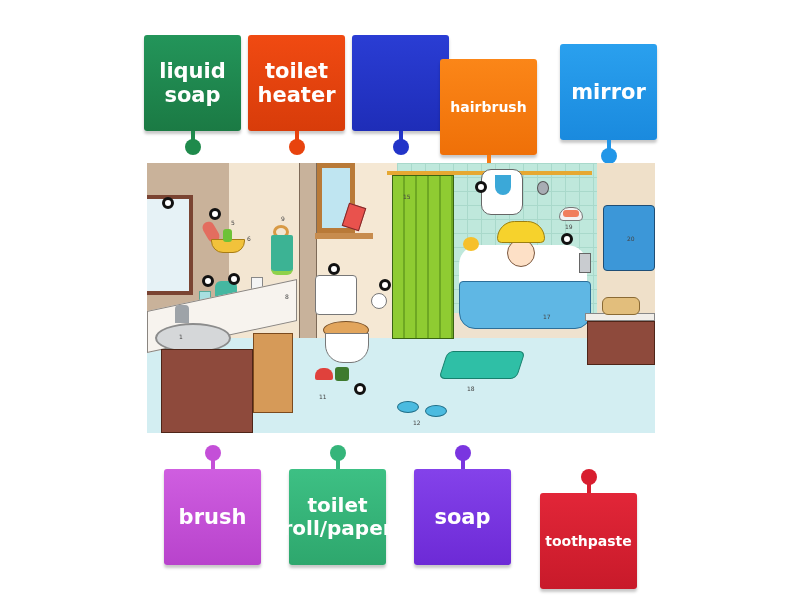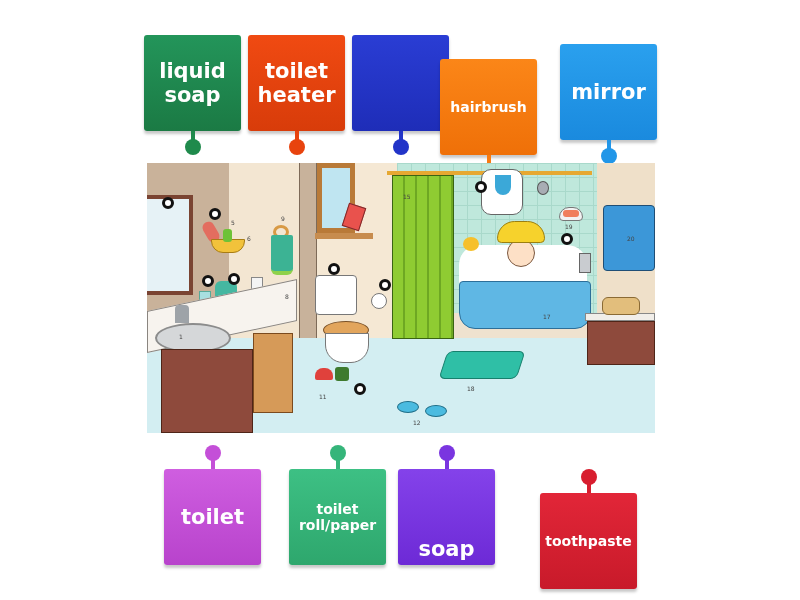--- a/index.html
+++ b/index.html
@@ -21,21 +21,21 @@
     }
     .tile .lbl { display: block; }
     .tile .stem { position: absolute; left: 50%; width: 4px; margin-left: -2px; height: 12px; }
     .tile .dot { position: absolute; left: 50%; width: 16px; height: 16px; margin-left: -8px; border-radius: 50%; }
     .tile.top .stem { top: 96px; }
     .tile.top .dot { top: 104px; }
     .tile.bottom .stem { top: -12px; }
     .tile.bottom .dot { top: -24px; }
 
     .fs-l { font-size: 21px; }
-    .fs-s { font-size: 14px; }
+    .fs-s { font-size: 20px; }
     .fs-xs { font-size: 14px; }
 
     
     #scene { position: absolute; left: 147px; top: 163px; width: 508px; height: 270px; overflow: hidden; background: #efe2cf; }
     .abs { position: absolute; }
     .marker {
       position: absolute; width: 12px; height: 12px; border-radius: 50%;
       background: #ffffff; border: 3px solid #111111; margin-left: -6px; margin-top: -6px;
       cursor: pointer; z-index: 20;
     }
@@ -166,30 +166,30 @@
   <span class="marker" style="left:187px; top:106px;"></span>
   <span class="marker" style="left:238px; top:122px;"></span>
   <span class="marker" style="left:213px; top:226px;"></span>
   <span class="marker" style="left:334px; top:24px;"></span>
   <span class="marker" style="left:420px; top:76px;"></span>
 </div>
 
 <div class="tile bottom fs-l" style="left:164px; top:469px; background:linear-gradient(#cf5ee0,#b843cc);">
   <span class="stem" style="background:#c44fd8;"></span>
   <span class="dot" style="background:#c44fd8;"></span>
-  <span class="lbl">toilet</span>
+  <span class="lbl">brush</span>
 </div>
 
 <div class="tile bottom fs-s" style="left:289px; top:469px; background:linear-gradient(#3dc084,#2ea76d);">
   <span class="stem" style="background:#35b57a;"></span>
   <span class="dot" style="background:#35b57a;"></span>
   <span class="lbl">toilet roll/paper</span>
 </div>
 
-<div class="tile bottom fs-l" style="left:398px; top:469px; background:linear-gradient(#8442ea,#6d2ad6);align-items:flex-end;">
+<div class="tile bottom fs-l" style="left:414px; top:469px; background:linear-gradient(#8442ea,#6d2ad6);">
   <span class="stem" style="background:#7a35e0;"></span>
   <span class="dot" style="background:#7a35e0;"></span>
   <span class="lbl">soap</span>
 </div>
 
 <div class="tile bottom fs-xs" style="left:540px; top:493px; background:linear-gradient(#e22638,#c81a2a);">
   <span class="stem" style="background:#d81e2f;"></span>
   <span class="dot" style="background:#d81e2f;"></span>
   <span class="lbl">toothpaste</span>
 </div>

